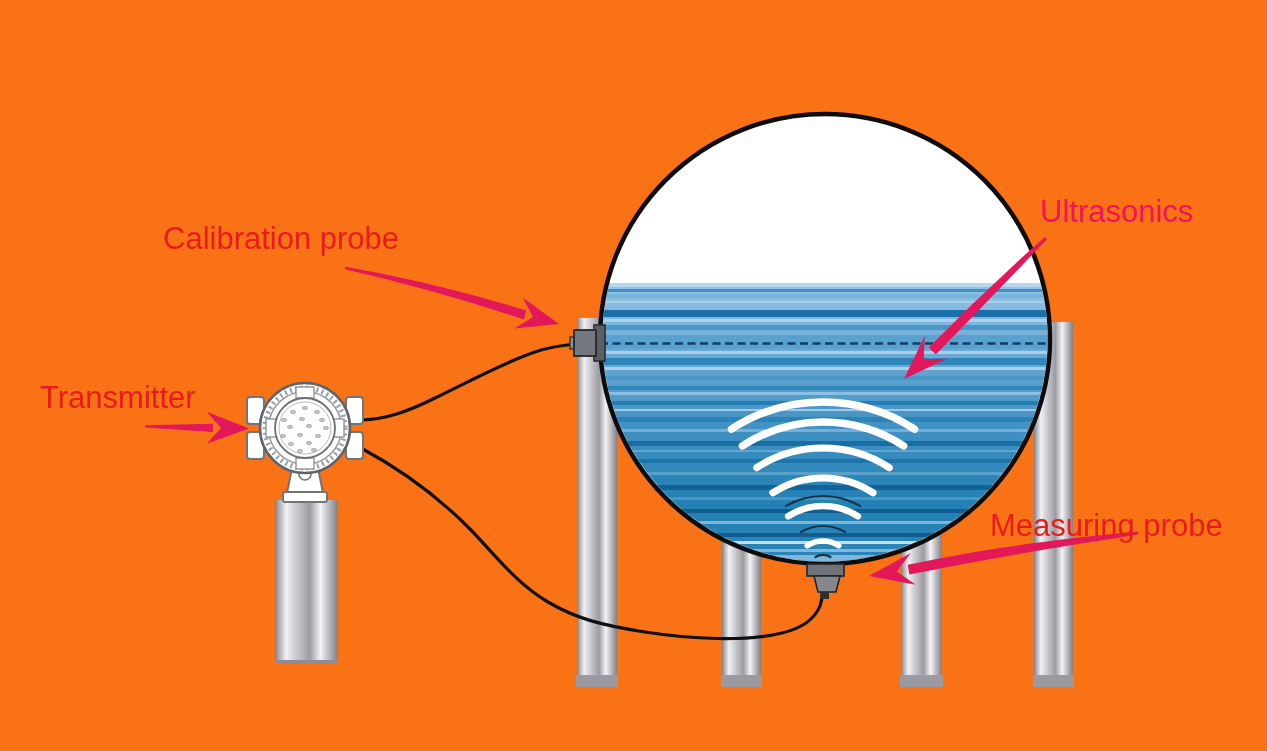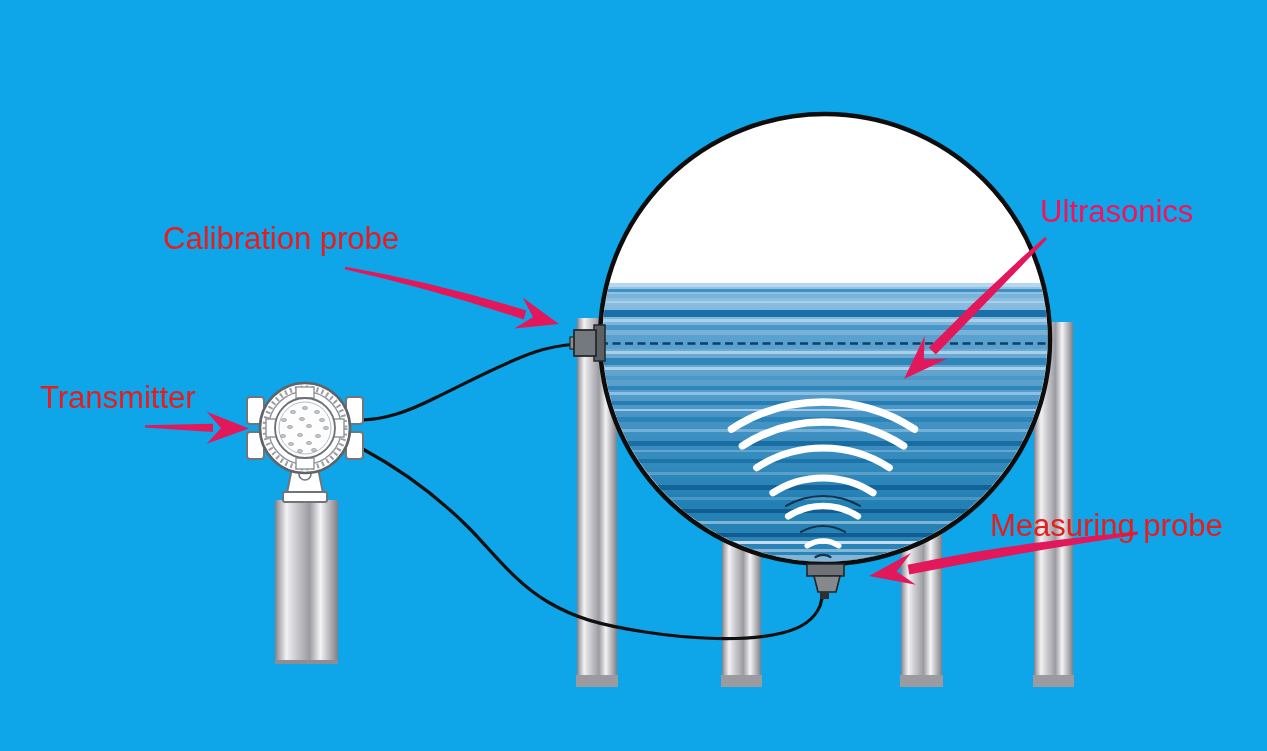--- a/index.html
+++ b/index.html
@@ -1,17 +1,17 @@
 <!DOCTYPE html>
 <html><head>
 <meta charset="utf-8">
 <title>Diagram</title>
 <style>
   html,body{margin:0;padding:0;background:#ffffff;}
-  #stage{position:relative;width:1267px;height:751px;background:#0ea5e9;overflow:hidden;}
+  #stage{position:relative;width:1267px;height:751px;background:#f97316;overflow:hidden;}
   svg{position:absolute;left:0;top:0;}
   text{font-family:"Liberation Sans","DejaVu Sans",sans-serif;font-size:31px;}
 </style>
 </head>
 <body>
 
 <div id="stage">
 <svg width="1267" height="751" viewBox="0 0 1267 751">
   <defs>
     <linearGradient id="postGrad" x1="0" y1="0" x2="1" y2="0">

